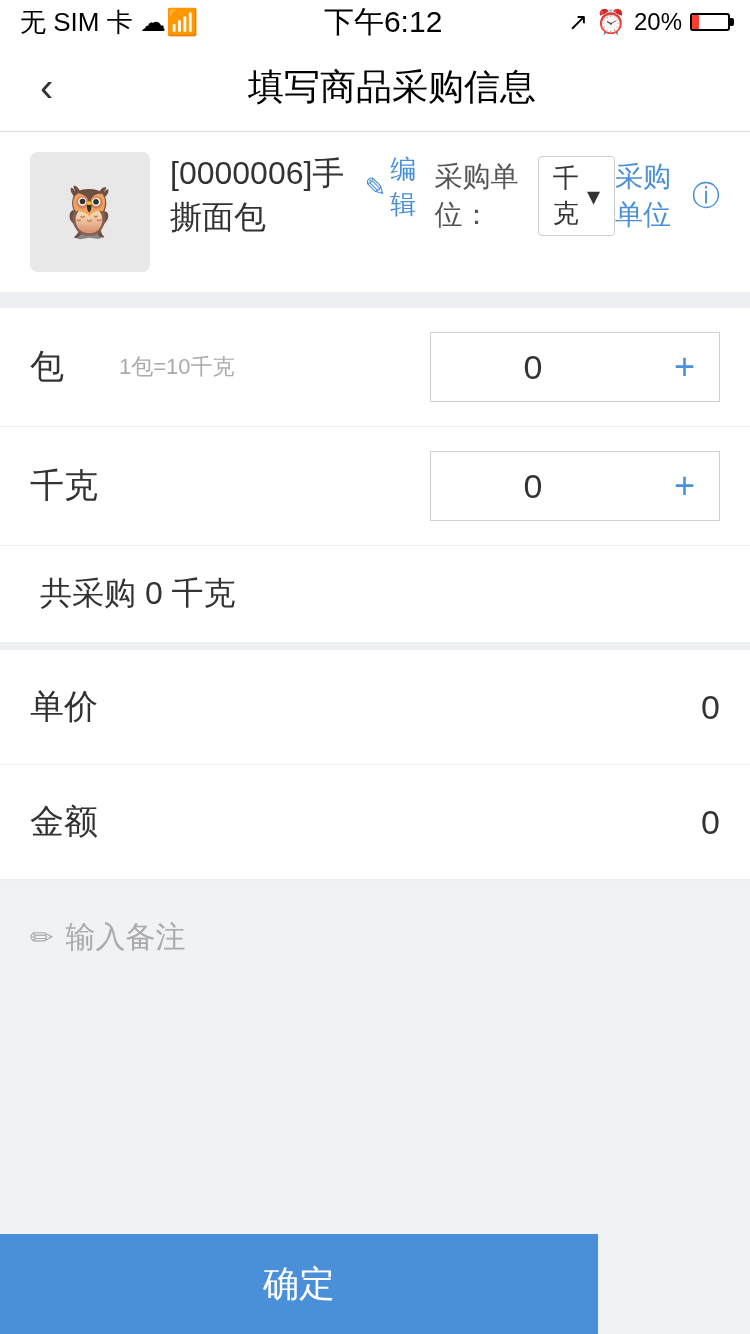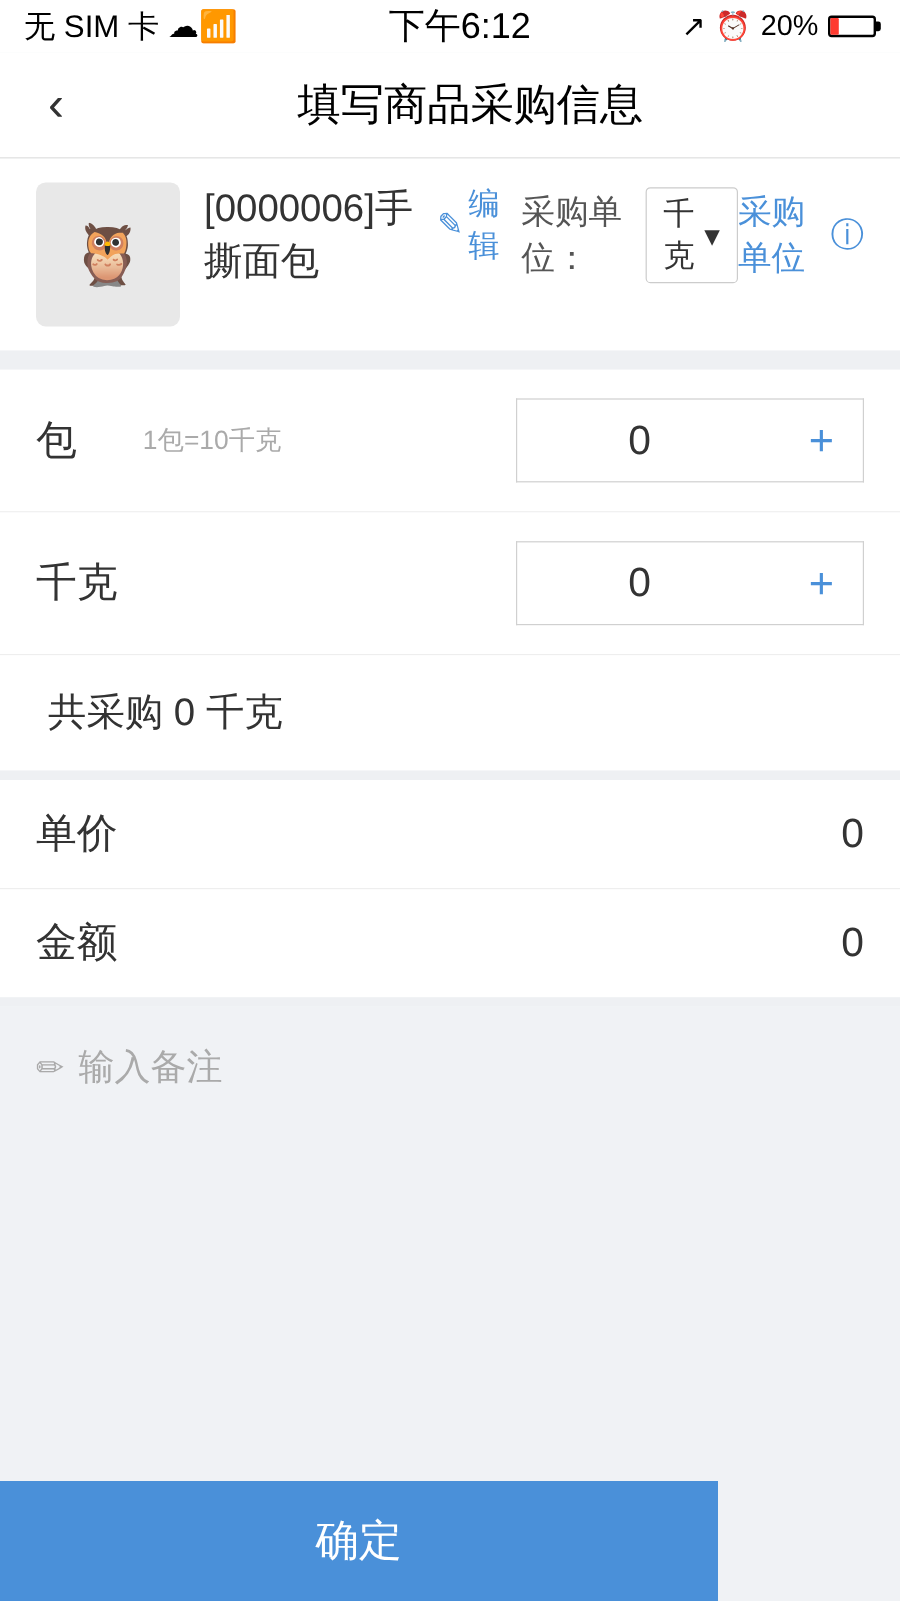--- a/index.html
+++ b/index.html
@@ -229,21 +229,21 @@
     
     .price-section {
       background: #fff;
       margin-top: 0;
       border-bottom: 8px solid #eef0f3;
     }
     .price-row {
       display: flex;
       align-items: center;
       justify-content: space-between;
-      padding: 22px 30px;
+      padding: 34px 30px;
       border-bottom: 1px solid #eee;
     }
     .price-row:last-child {
       border-bottom: none;
     }
     .price-label {
       font-size: 34px;
       color: #333;
     }
     .price-value {

